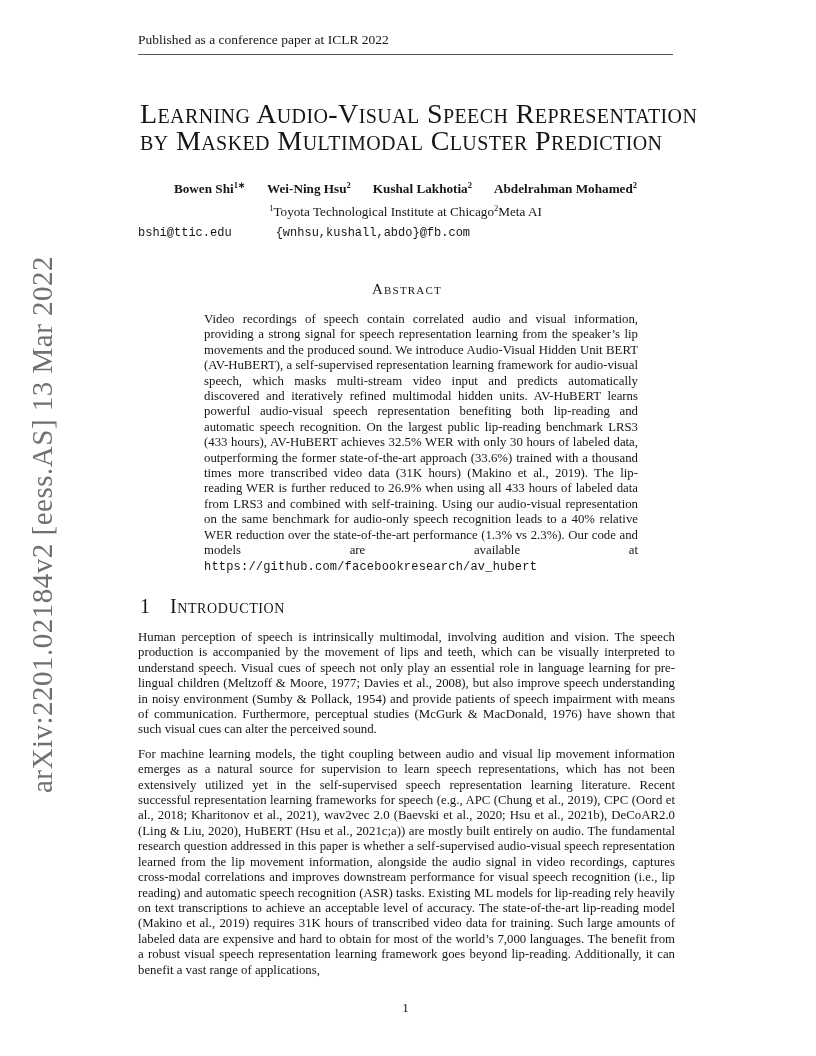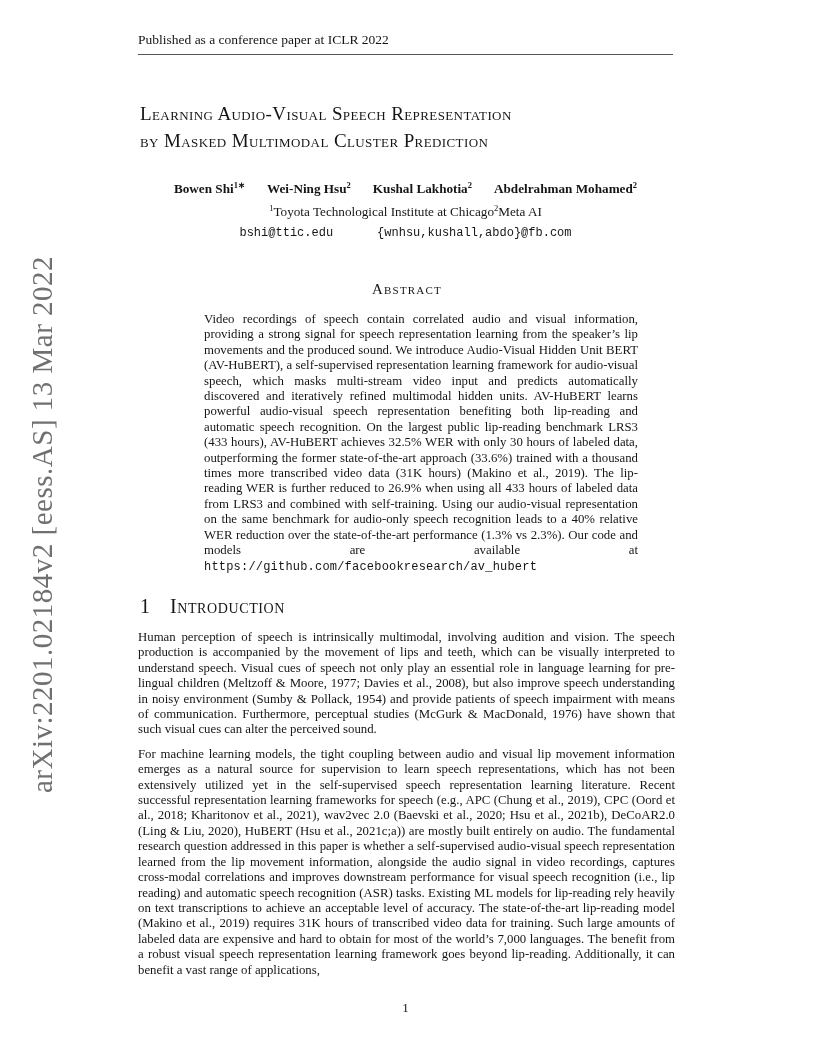--- a/index.html
+++ b/index.html
@@ -29,21 +29,21 @@
     left: 138px; top: 32px; width: 535px;
     font-size: 13.5px;
     padding-bottom: 6px;
     border-bottom: 1.5px solid #555555;
   }
 
   .title {
     position: absolute;
     left: 140px; top: 100px; width: 580px;
     margin: 0;
-    font-size: 19px;
+    font-size: 28px;
     font-weight: normal;
     line-height: 27px;
     font-variant: small-caps;
     letter-spacing: 0.4px;
     white-space: pre-line;
   }
 
   .authors-row {
     position: absolute;
     left: 138px; top: 181px; width: 535px;
@@ -60,21 +60,21 @@
     position: absolute;
     left: 138px; top: 204px; width: 535px;
     display: flex; justify-content: center; 
     font-size: 13.2px;
     white-space: nowrap;
   }
 
   .emails-row {
     position: absolute;
     left: 138px; top: 226px; width: 535px;
-    display: flex; justify-content: center; gap: 44px;
+    display: flex; gap: 44px;
     font-family: "Liberation Mono", monospace;
     font-size: 12px;
     white-space: nowrap;
   }
 
   .abstract-heading {
     position: absolute;
     left: 190px; top: 281px; width: 434px;
     text-align: center;
     font-variant: small-caps;

